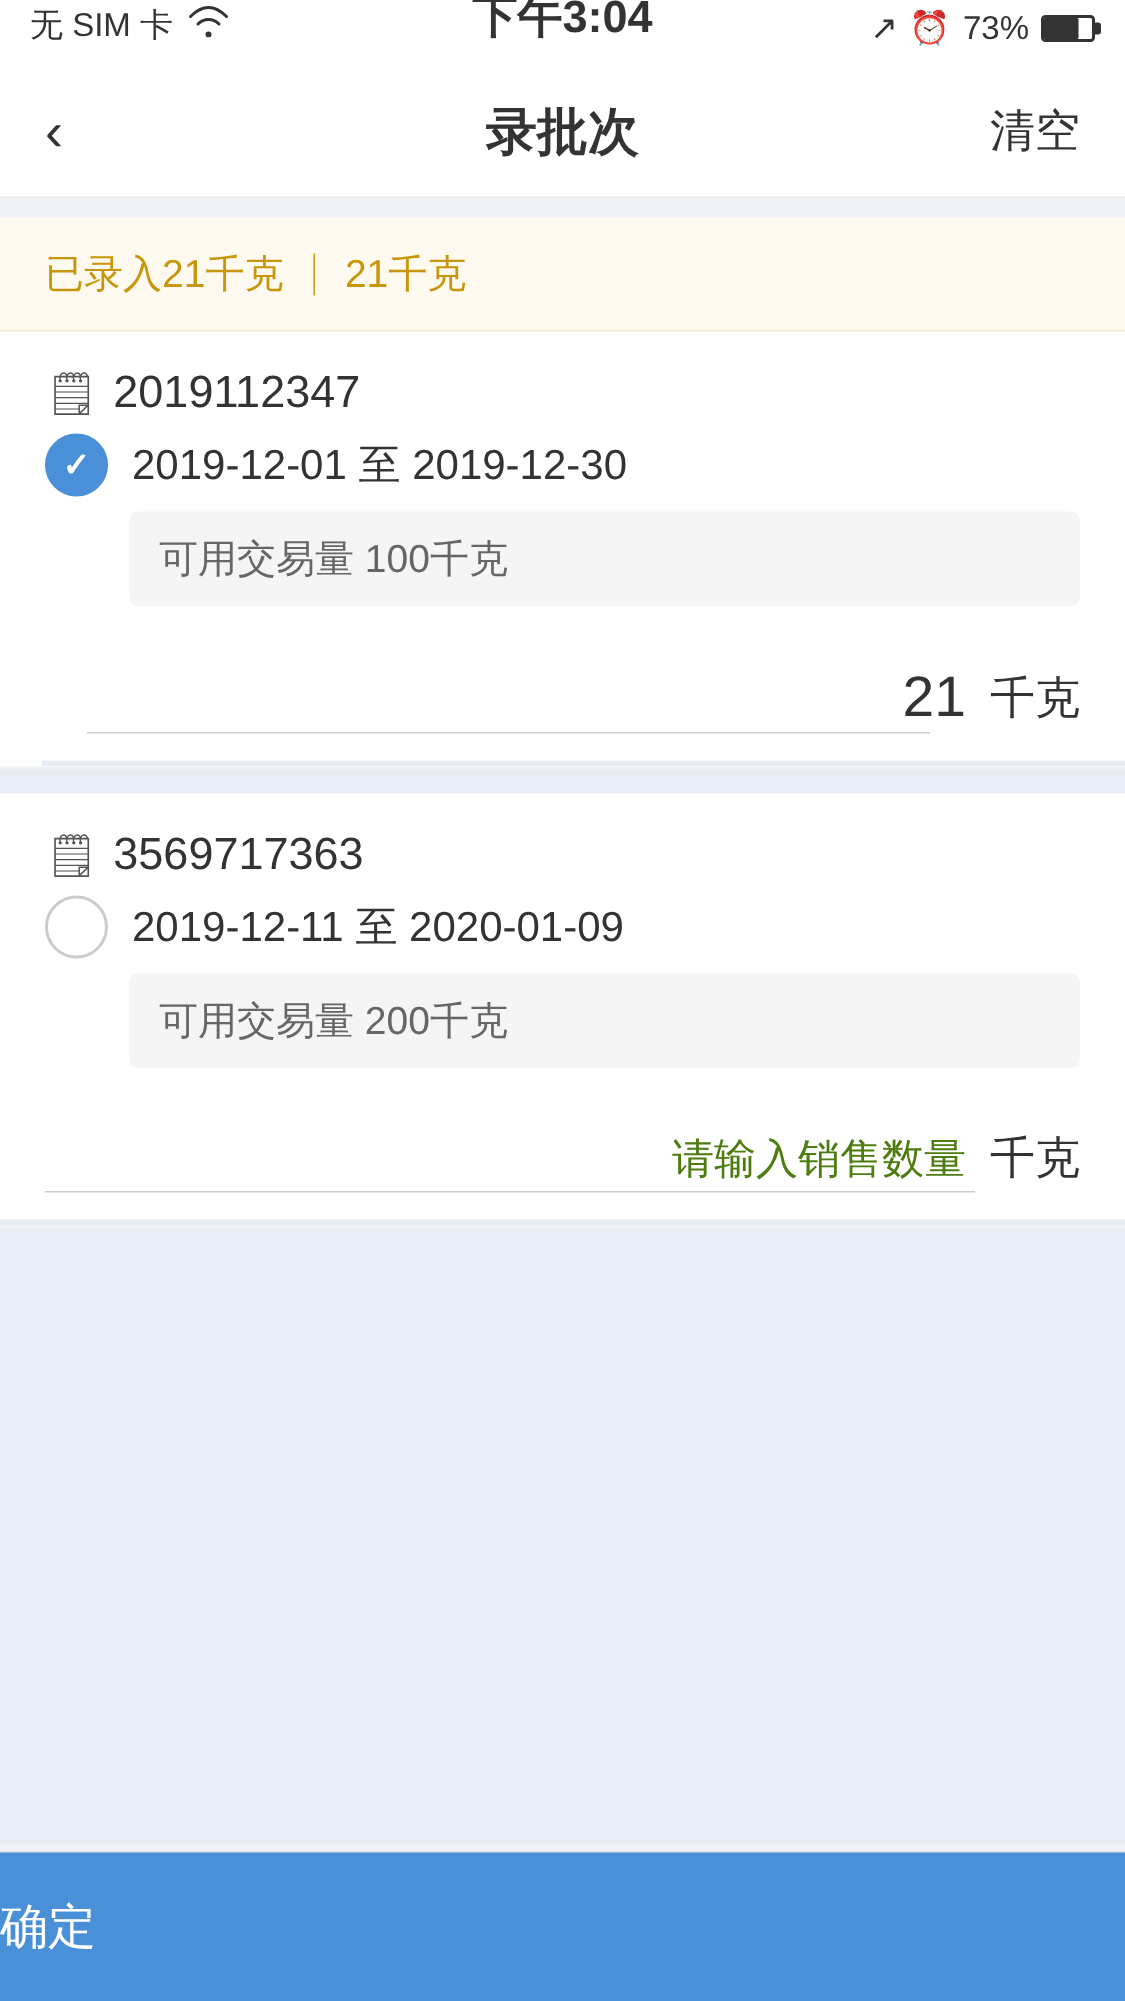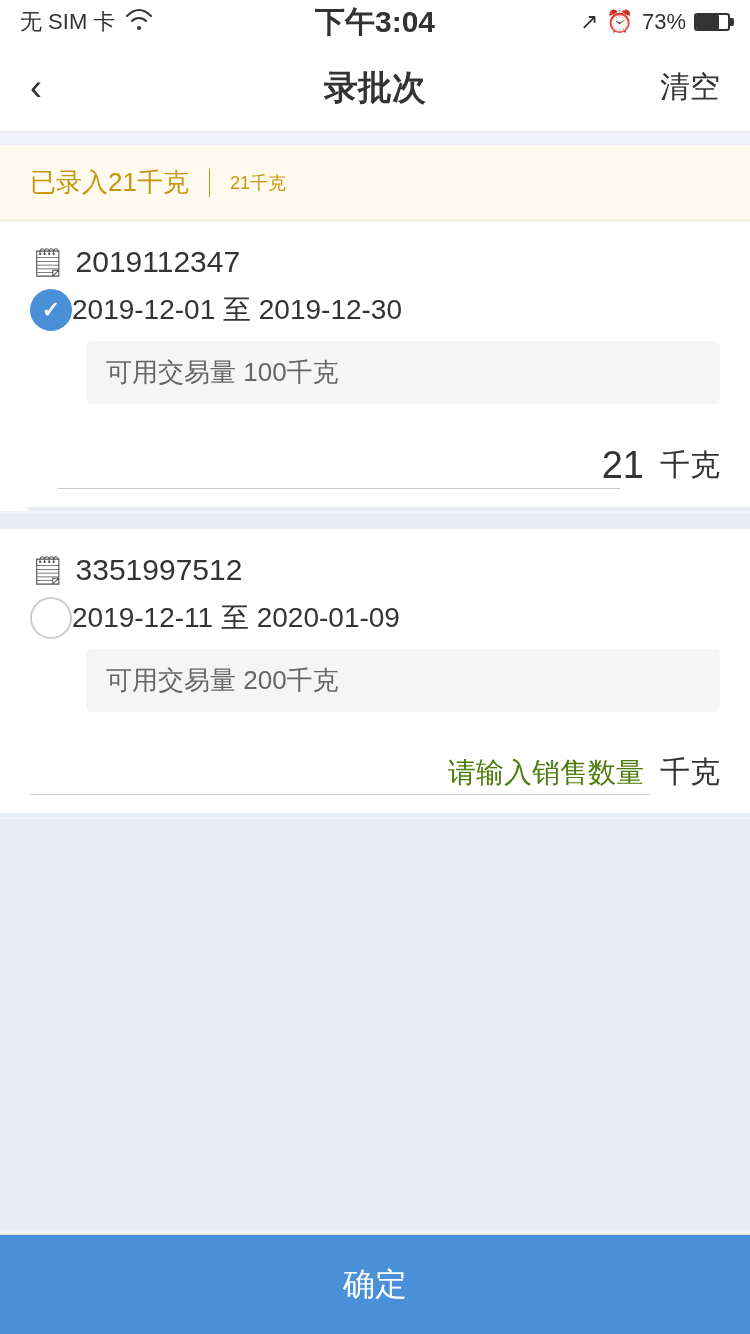--- a/index.html
+++ b/index.html
@@ -11,21 +11,21 @@
       background: #f0f2f7;
       font-size: 28px;
       color: #333;
     }
 
     
     .status-bar {
       height: 44px;
       background: #fff;
       display: flex;
-      align-items: center;
+      align-items: flex-end;
       justify-content: space-between;
       padding: 12px 20px;
       font-size: 24px;
       font-weight: 500;
     }
     .status-left {
       display: flex;
       align-items: center;
       gap: 10px;
       font-size: 22px;
@@ -110,21 +110,21 @@
     .info-label {
       font-size: 26px;
       color: #c8960a;
     }
     .info-divider {
       width: 1px;
       height: 28px;
       background: #c8960a;
     }
     .info-value {
-      font-size: 18px;
+      font-size: 26px;
       color: #c8960a;
     }
 
     
     .batch-card {
       background: #fff;
       margin-bottom: 2px;
     }
     .batch-header {
       padding: 24px 30px 10px 30px;
@@ -138,20 +138,21 @@
     }
     .batch-id {
       font-size: 30px;
       font-weight: 500;
       color: #333;
     }
     .batch-date-row {
       padding: 0 30px 10px 30px;
       display: flex;
       align-items: center;
+      gap: 16px;
     }
     .checkbox-circle {
       width: 42px;
       height: 42px;
       border-radius: 50%;
       border: 2px solid #ccc;
       display: flex;
       align-items: center;
       justify-content: center;
       flex-shrink: 0;
@@ -254,21 +255,21 @@
       justify-content: center;
       font-size: 32px;
       color: #333;
       cursor: pointer;
       background: #fff;
     }
     .btn-confirm {
       flex: 1;
       display: flex;
       align-items: center;
-      justify-content: center;
+      justify-content: flex-start;
       font-size: 32px;
       color: #fff;
       background: #4a90d9;
       cursor: pointer;
     }
 
     .section-separator {
       height: 16px;
       background: #e8edf5;
     }
@@ -328,21 +329,21 @@
     <span class="amount-value">21</span>
     <span class="amount-unit">千克</span>
   </div>
 </div>
 
 <div class="section-separator"></div>
 
 <div class="batch-card">
   <div class="batch-header">
     <span class="batch-icon">🗒</span>
-    <span class="batch-id">3351997512</span>
+    <span class="batch-id">3569717363</span>
   </div>
   <div class="batch-date-row">
     <div class="checkbox-circle"></div>
     <span class="batch-date">2019-12-11 至 2020-01-09</span>
   </div>
   <div class="availability-row">可用交易量 200千克</div>
 
   <div class="input-row relative">
     <div class="input-underline"></div>
     <span class="input-placeholder">请输入销售数量</span>

